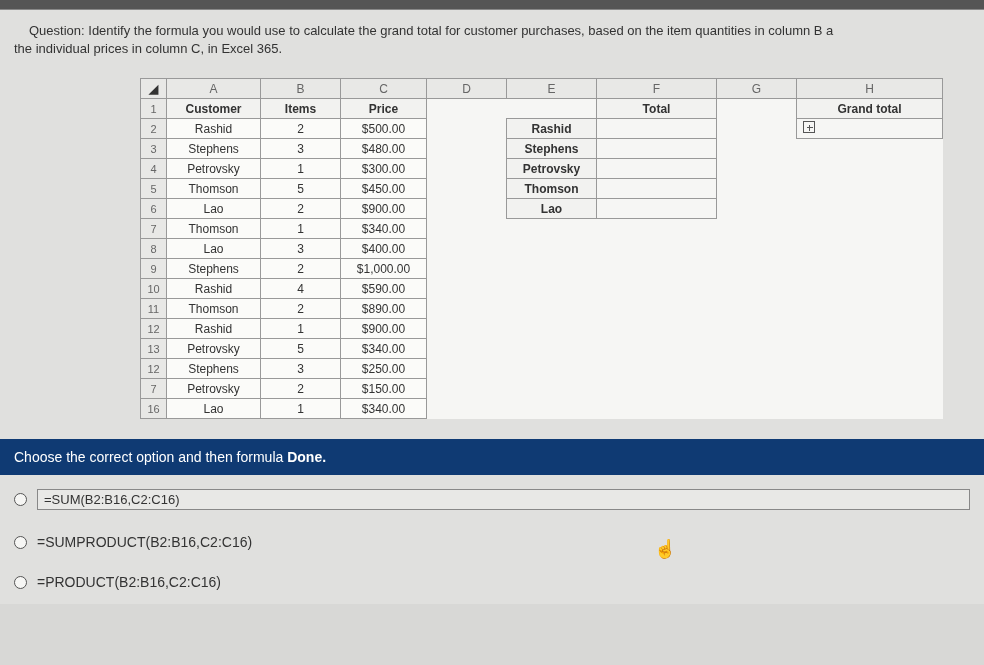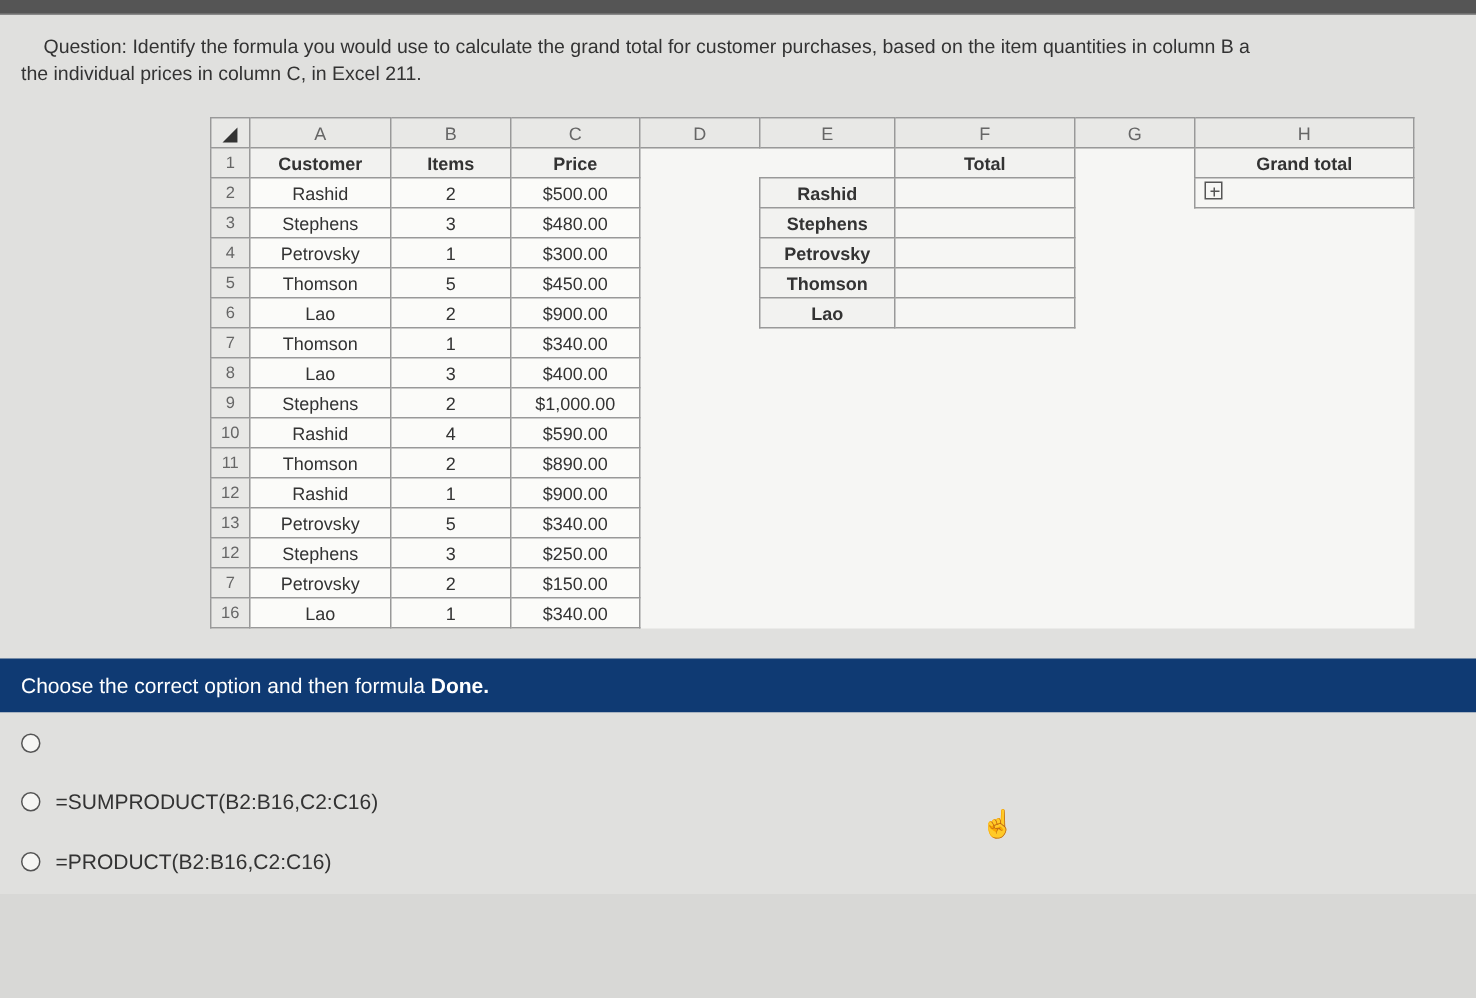--- a/index.html
+++ b/index.html
@@ -125,21 +125,21 @@
   }
 </style>
 </head>
 <body>
 
 <div class="top-bar"></div>
 
 <div class="question-block">
   <span class="bold">Question:</span>
   <span>Identify the formula you would use to calculate the grand total for customer purchases, based on the item quantities in column B a</span><br>
-  <span>the individual prices in column C, in Excel 211.</span>
+  <span>the individual prices in column C, in Excel 365.</span>
 </div>
 
 <div class="spreadsheet-area">
   <table class="excel">
     <tbody>
         <tr>
       <th class="corner">◢</th>
       <th class="colhead col-A">A</th>
       <th class="colhead col-B">B</th>
       <th class="colhead col-C">C</th>
@@ -330,20 +330,21 @@
     </table>
 </div>
 
 <div class="instruction-bar">
   <span>Choose the correct option and then formula </span><span class="done">Done.</span>
 </div>
 
 <div class="options">
   <div class="option-row">
     <div class="radio"></div>
+    <div class="option-sel-box">=SUM(B2:B16,C2:C16)</div>
   </div>
   <div class="option-row">
     <div class="radio"></div>
     <div class="option-text">=SUMPRODUCT(B2:B16,C2:C16)</div>
   </div>
   <div class="option-row">
     <div class="radio"></div>
     <div class="option-text">=PRODUCT(B2:B16,C2:C16)</div>
   </div>
 </div>

